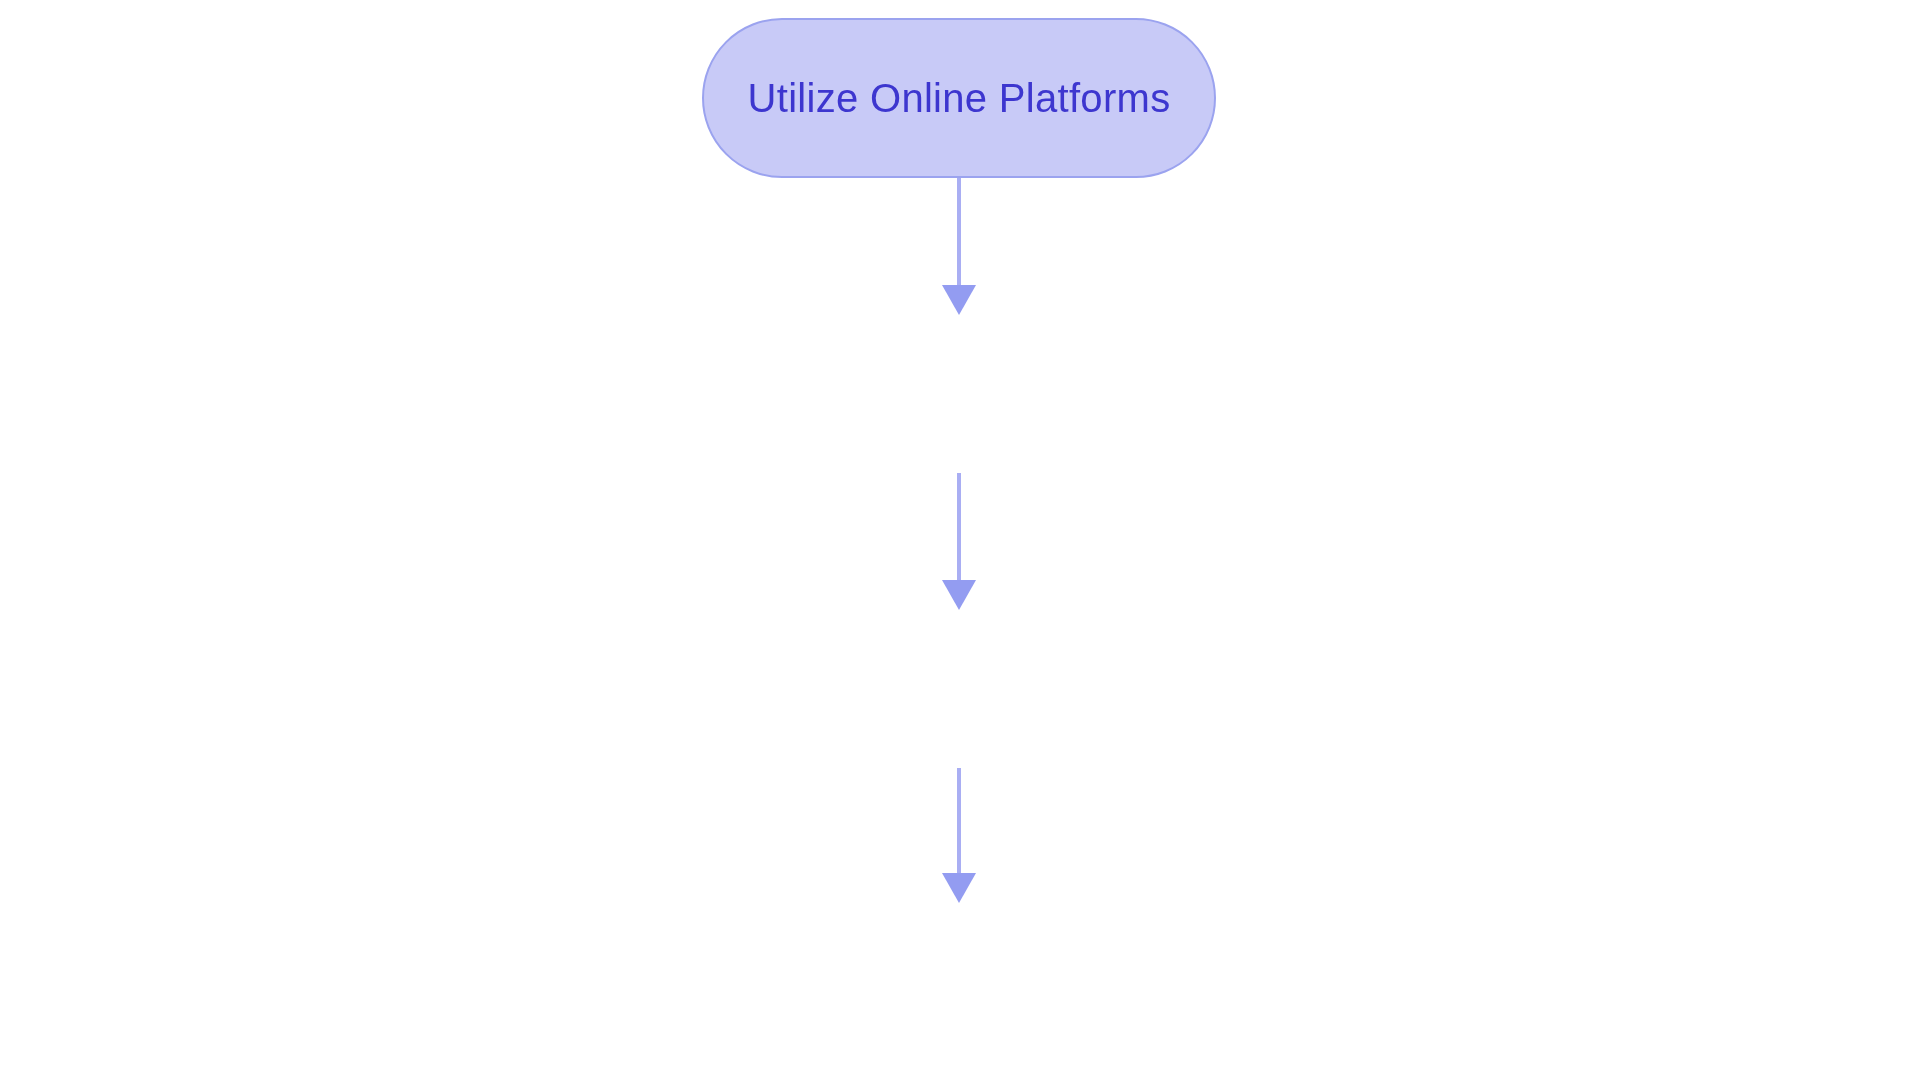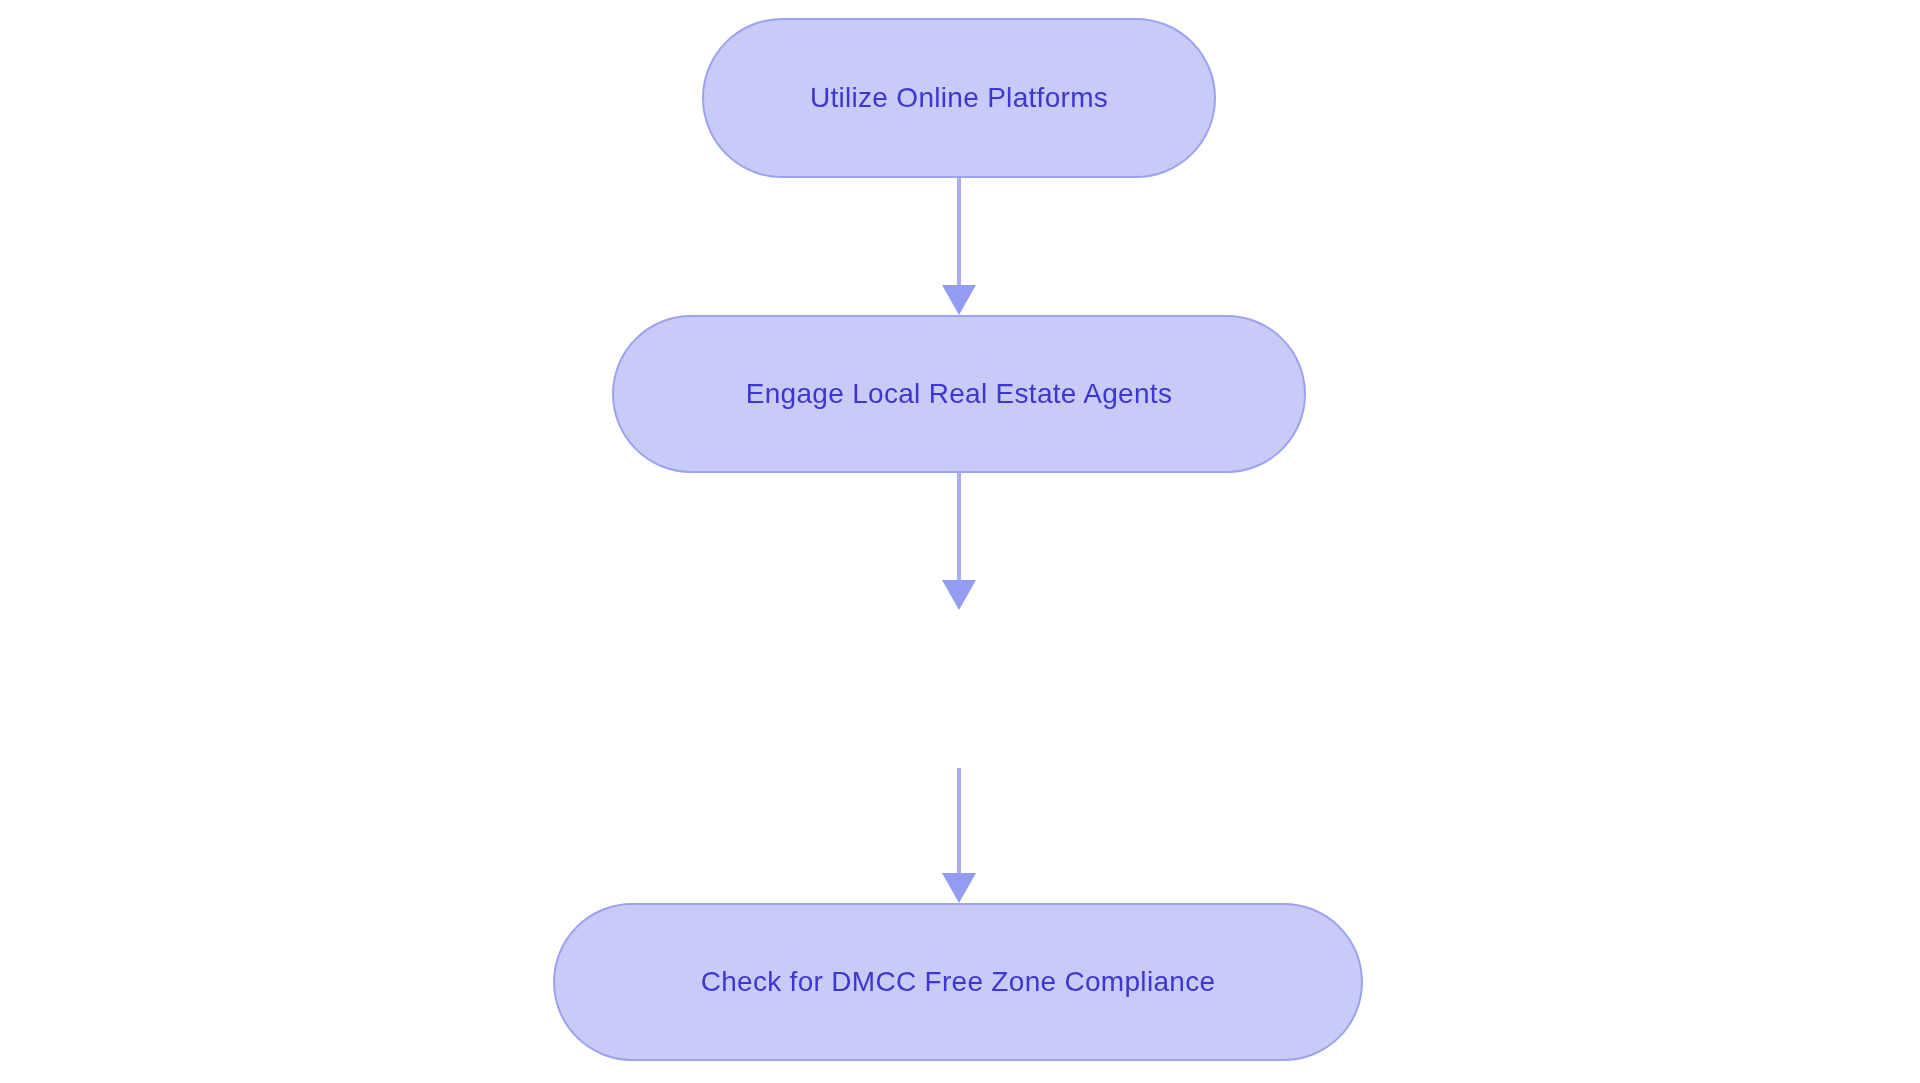--- a/index.html
+++ b/index.html
@@ -19,21 +19,21 @@
     font-family:"Liberation Sans","DejaVu Sans",sans-serif;
   }
   .node{
     position:absolute;
     box-sizing:border-box;
     border-radius:80px;
     background:var(--node-fill);
     border:2.5px solid var(--node-border);
     color:var(--node-text);
     display:flex;align-items:center;justify-content:center;
-    font-size:28px;
+    font-size:40px;
     font-weight:500;
     letter-spacing:0.3px;
     text-align:center;
     white-space:nowrap;
   }
   .n1{left:702px;top:18px;width:514px;height:160px;}
   .n2{left:612px;top:315px;width:694px;height:158px;}
   .n3{left:690px;top:610px;width:538px;height:158px;}
   .n4{left:553px;top:903px;width:810px;height:158px;}
   .arrow{
@@ -62,32 +62,26 @@
 
   <div class="node n1">
     <span>Utilize Online Platforms</span>
   </div>
 
   <div class="arrow a1">
     <div class="line"></div>
     <div class="head"></div>
   </div>
 
-  <div class="node n2">
-    <span>Engage Local Real Estate Agents</span>
-  </div>
 
   <div class="arrow a2">
     <div class="line"></div>
     <div class="head"></div>
   </div>
 
 
   <div class="arrow a3">
     <div class="line"></div>
     <div class="head"></div>
   </div>
 
-  <div class="node n4">
-    <span>Check for DMCC Free Zone Compliance</span>
-  </div>
 
 </div>
 
 </body></html>

